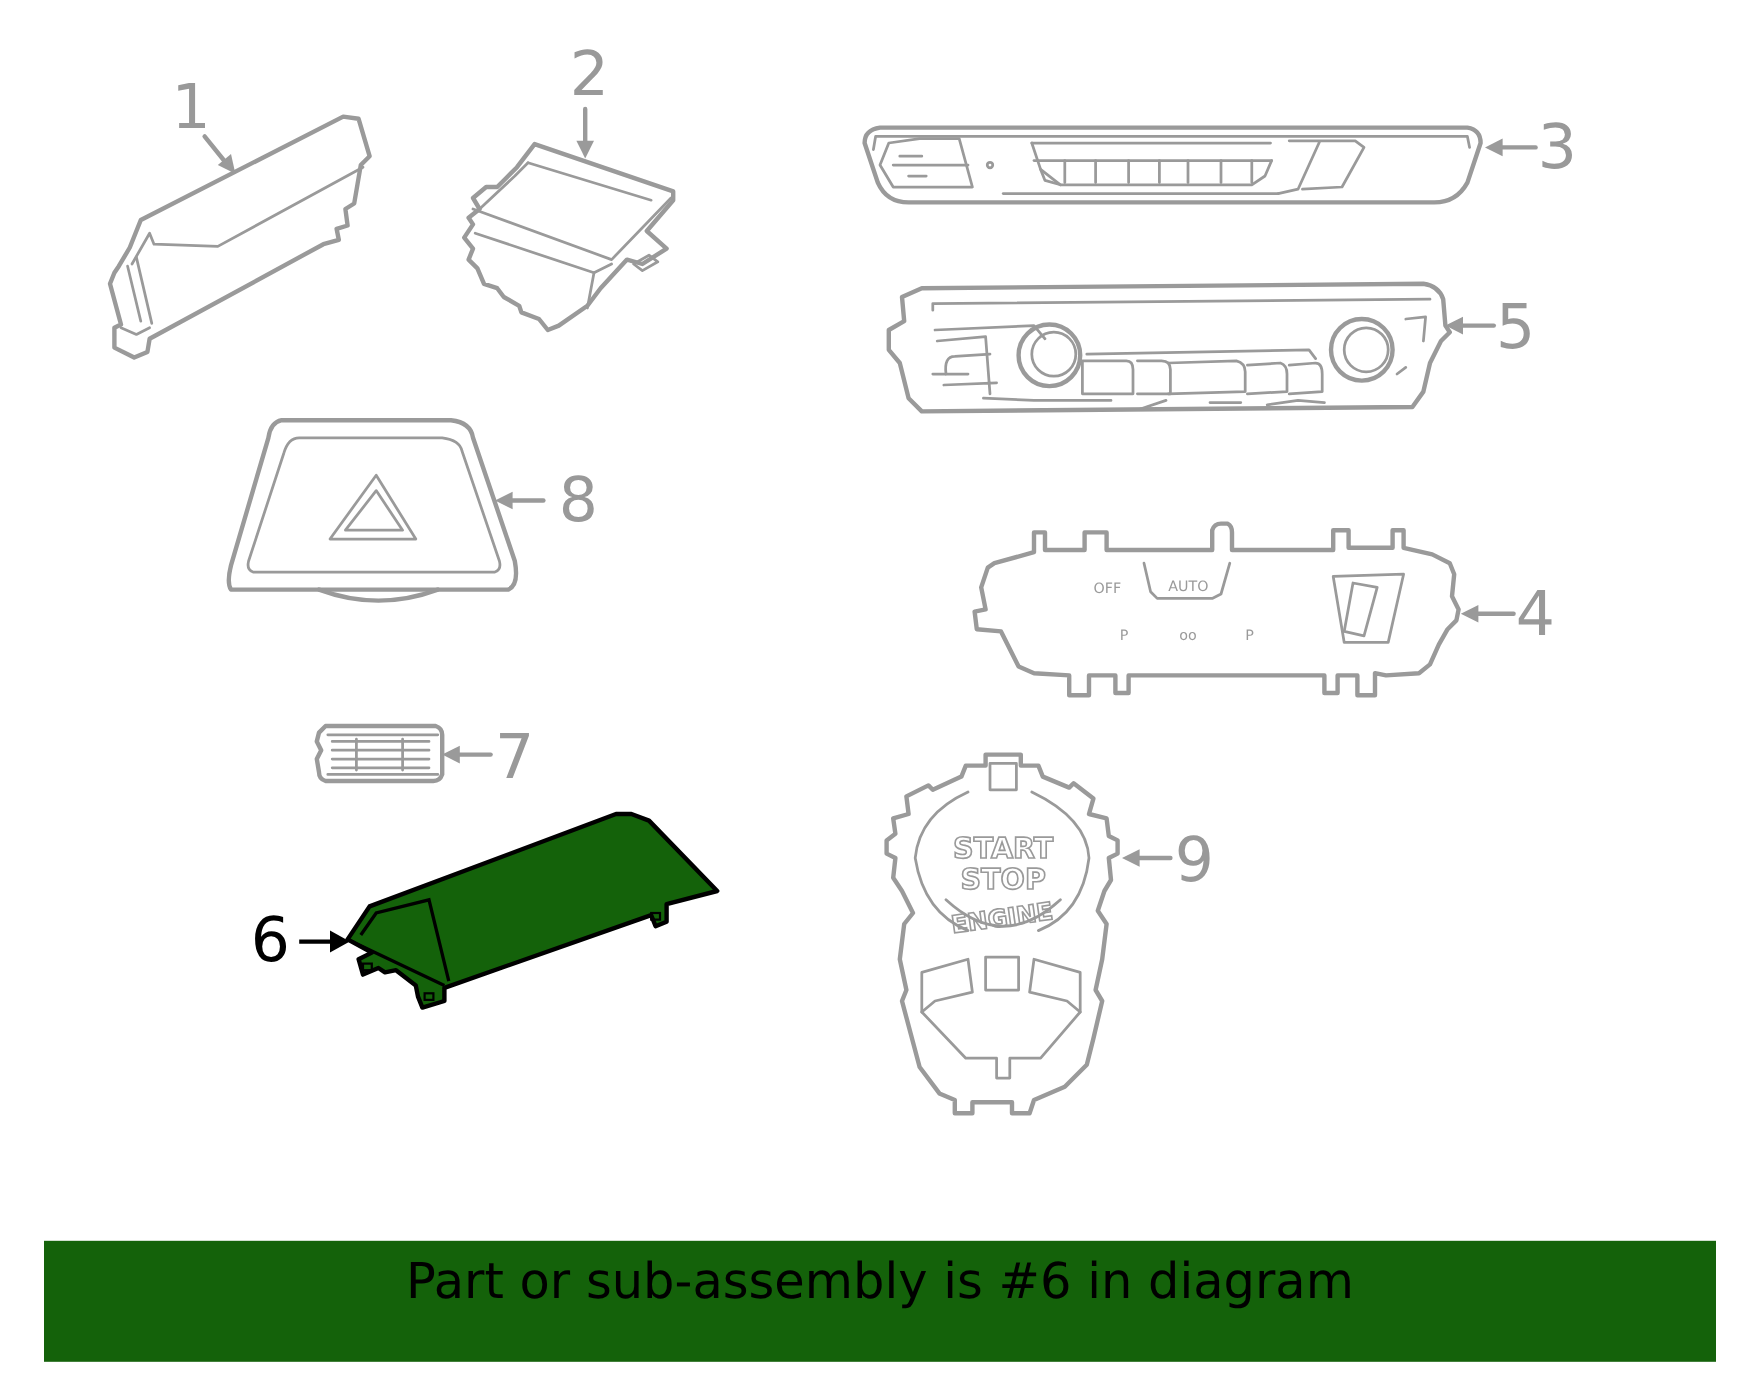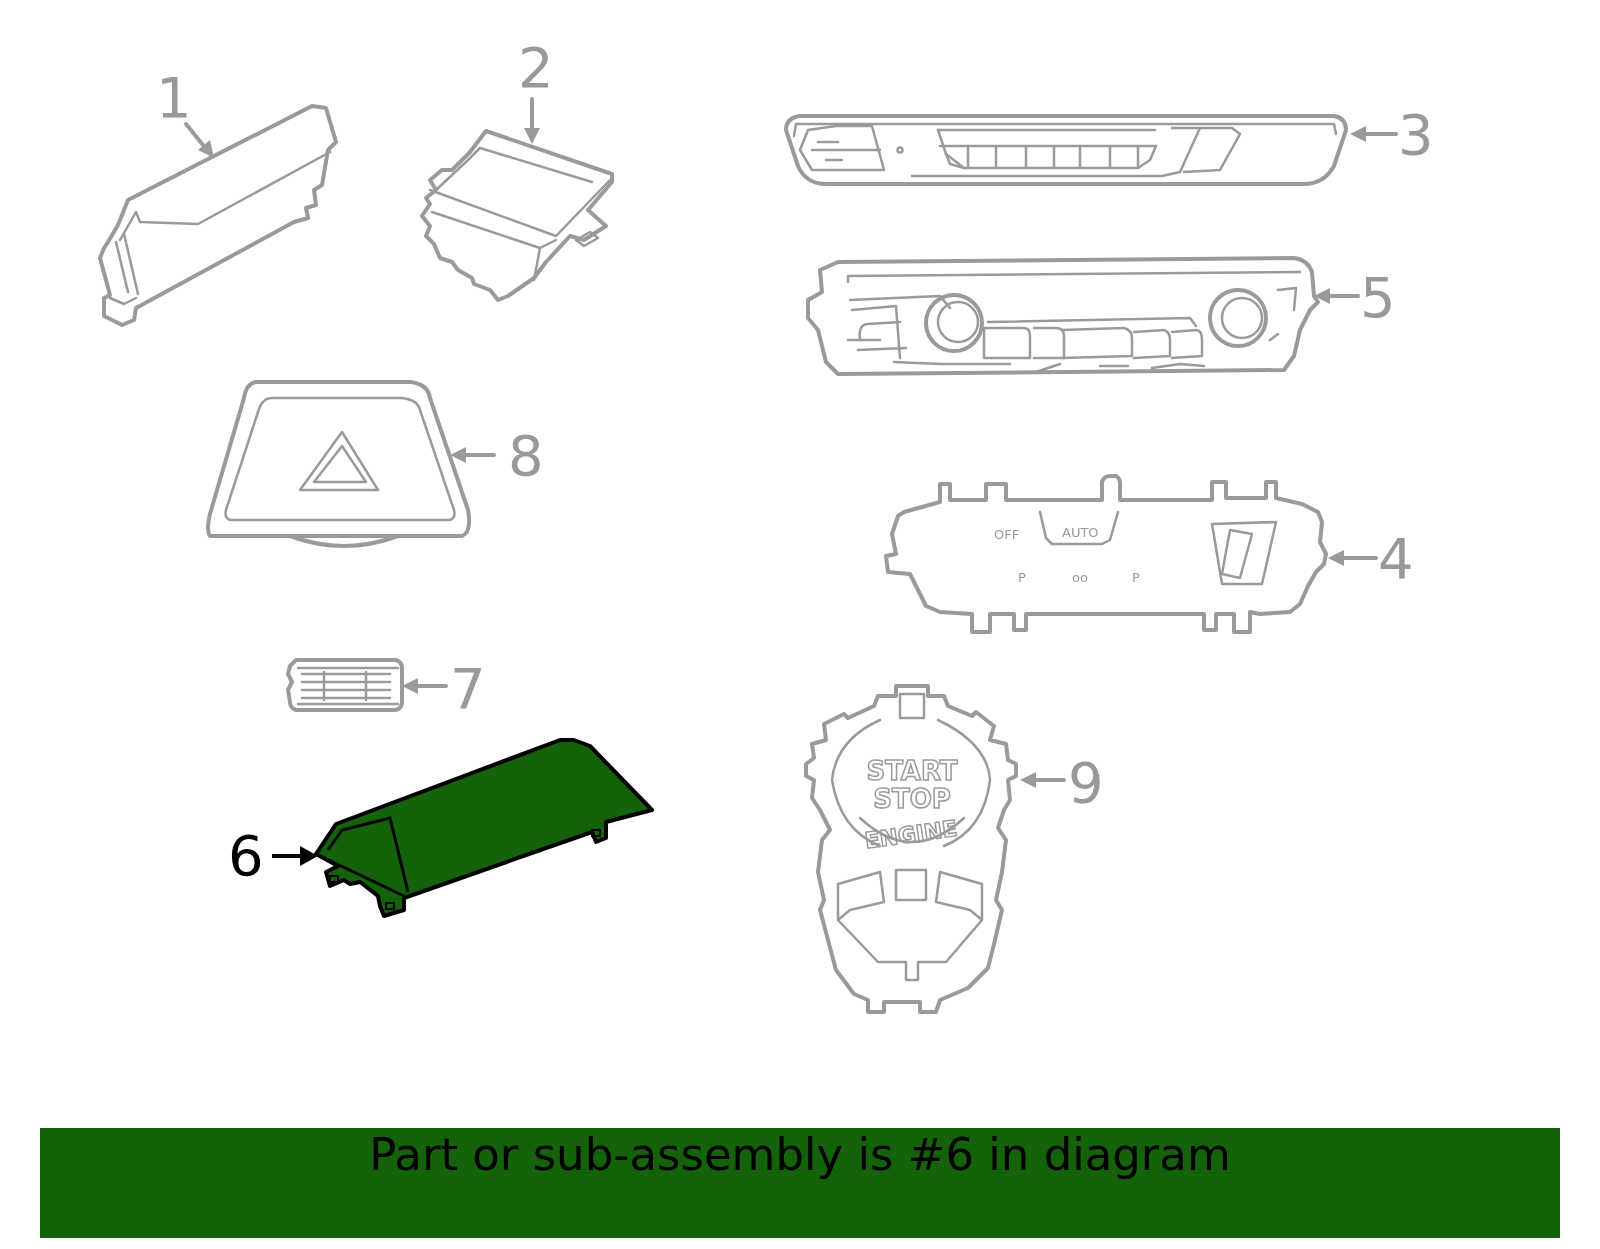--- a/index.html
+++ b/index.html
@@ -5,21 +5,21 @@
   html, body { margin: 0; padding: 0; background: #ffffff; }
   body { width: 1600px; height: 1249px; position: relative; overflow: hidden;
          font-family: "DejaVu Sans", sans-serif; }
   #diagram { position: absolute; left: 0; top: 0; width: 1600px; height: 1249px; }
   .callout { position: absolute; font-family: "DejaVu Sans", sans-serif; font-size: 56px;
              line-height: 1; color: #999999; }
   .callout.active { color: #000000; }
   .banner { position: absolute; left: 40px; top: 1128px; width: 1520px; height: 110px;
             background: #14620a; color: #000000; text-align: center;
             font-family: "DejaVu Sans", sans-serif; font-size: 45px; line-height: 49px;
-            padding-top: 2px; box-sizing: border-box; }
+            padding-top: 12px; box-sizing: border-box; }
   .banner div { white-space: nowrap; }
   .g { fill: none; stroke: #9a9a9a; stroke-width: 4; stroke-linejoin: round; stroke-linecap: round; }
   .gt { fill: none; stroke: #9a9a9a; stroke-width: 2.5; stroke-linejoin: round; stroke-linecap: round; }
   .arr { fill: #9a9a9a; }
   .arrb { fill: #000; }
 </style>
 </head>
 <body>
 
 <svg id="diagram" viewBox="0 0 1600 1249" xmlns="http://www.w3.org/2000/svg">

